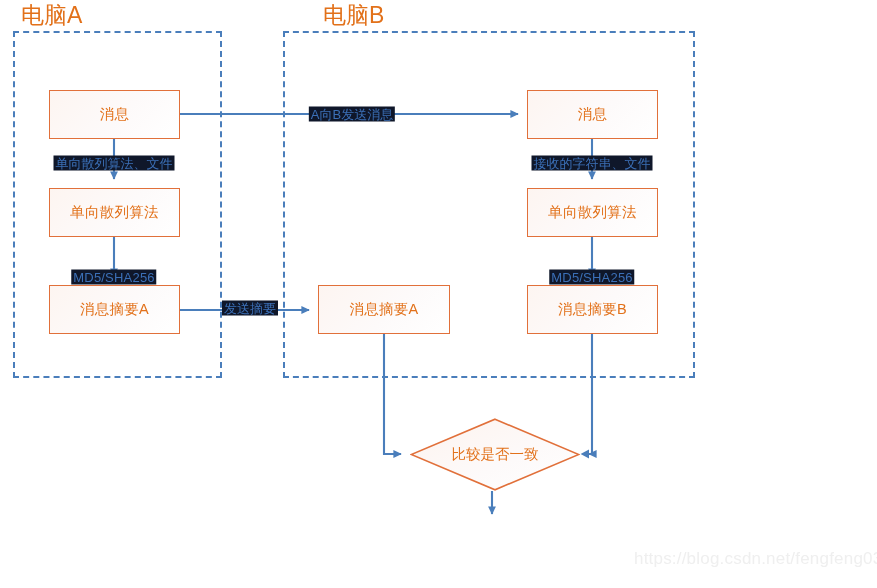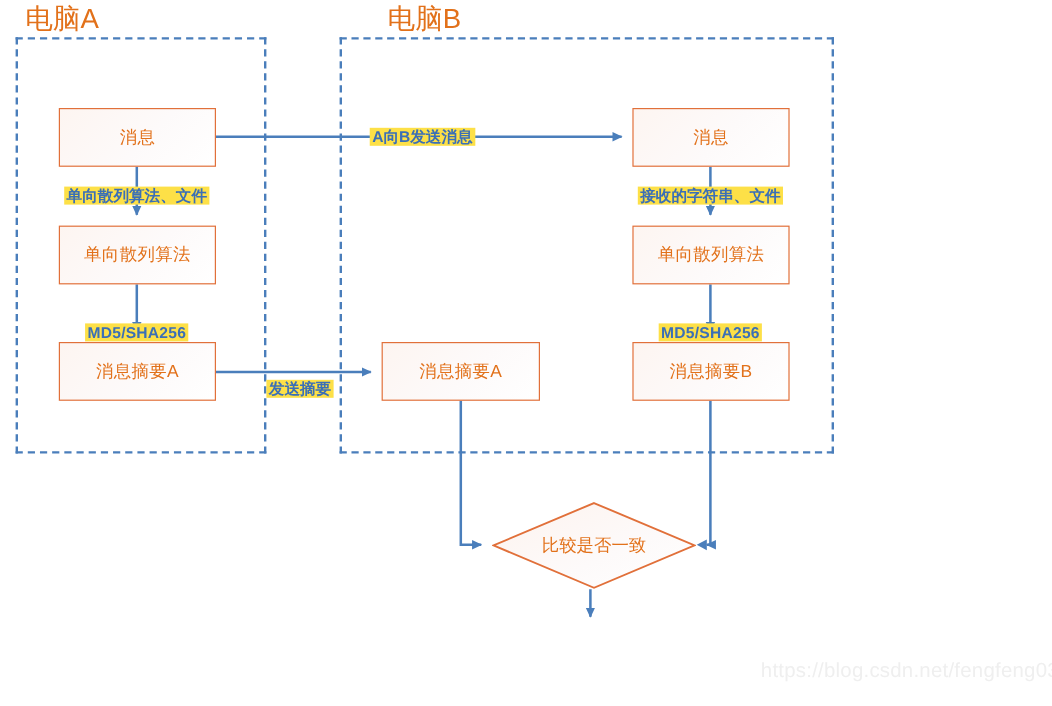--- a/index.html
+++ b/index.html
@@ -70,25 +70,24 @@
     font-size: 14.5px;
     white-space: nowrap;
     pointer-events: none;
   }
   
   .edge-label {
     position: absolute;
     color: #3B6FB6;
     font-size: 13px;
     white-space: nowrap;
-    background: #fde047;
+    background: #0f172a;
     padding: 0 2px;
     transform: translate(-50%, -50%);
     line-height: 15px;
-    font-weight: bold;
   }
   .edge-label.mono-ish {
     font-size: 13px;
     letter-spacing: 0.2px;
     margin-top: 16px;
   }
   
   .watermark {
     position: absolute;
     color: #EFEFEF;
@@ -176,17 +175,17 @@
   <div class="edge-label" style="left:352px; top:114px;">A向B发送消息</div>
 
   <div class="edge-label" style="left:114px; top:163px;">单向散列算法、文件</div>
 
   <div class="edge-label" style="left:592px; top:163px;text-align:right;">接收的字符串、文件</div>
 
   <div class="edge-label mono-ish" style="left:114px; top:261px;">MD5/SHA256</div>
 
   <div class="edge-label mono-ish" style="left:592px; top:261px;">MD5/SHA256</div>
 
-  <div class="edge-label" style="left:250px; top:324px;">发送摘要</div>
+  <div class="edge-label" style="left:250px; top:308px;">发送摘要</div>
 
   <div class="watermark" style="left:634px; top:549px;">https://blog.csdn.net/fengfeng0328</div>
 
 </div>
 
 </body></html>

